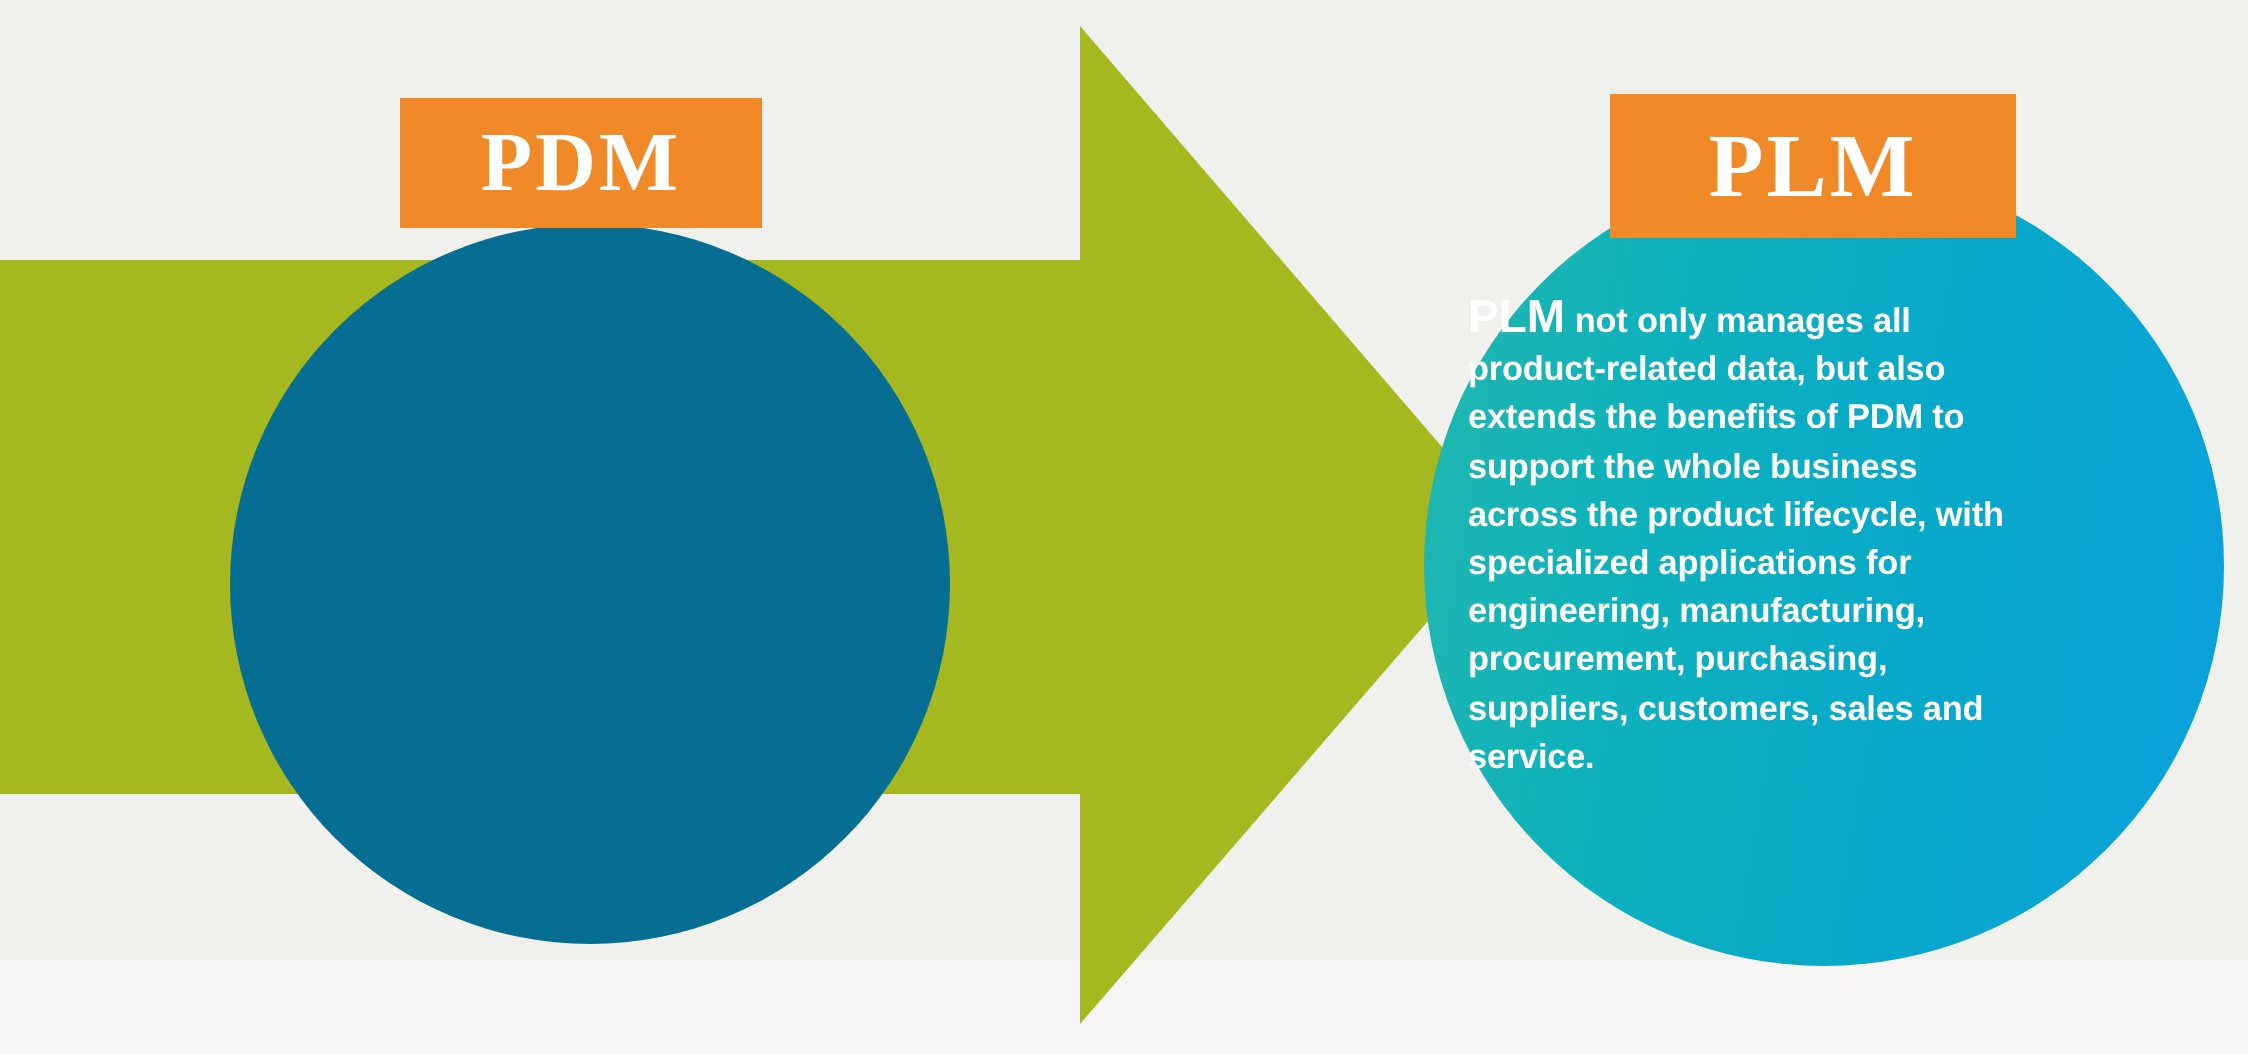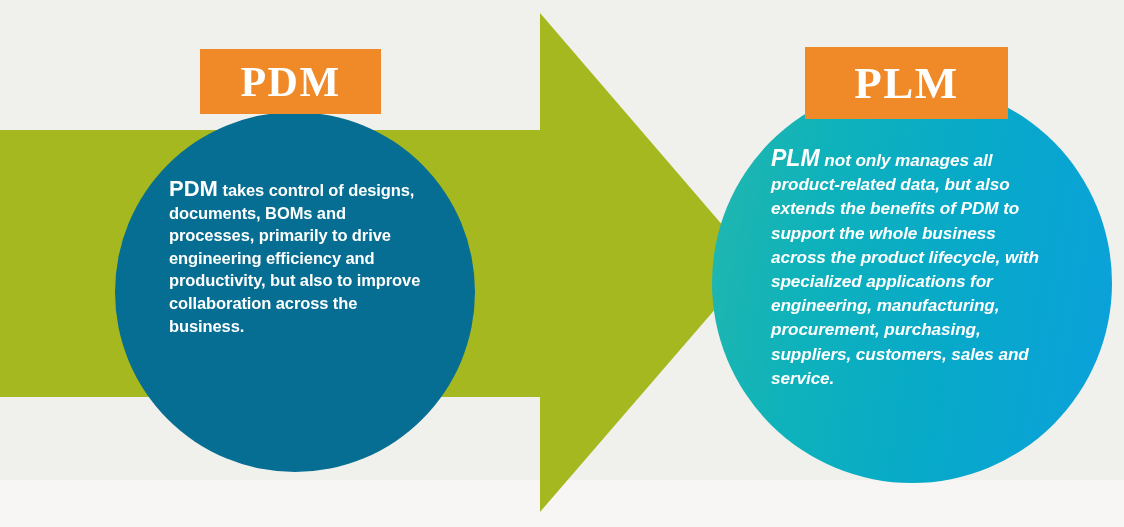--- a/index.html
+++ b/index.html
@@ -81,26 +81,25 @@
 
   #pdm-text {
     left: 169px;
     top: 178px;
     width: 252px;
     font-size: 16.5px;
     line-height: 22.6px;
   }
 
   #plm-text {
-    left: 771px;
+    left: 734px;
     top: 146px;
     width: 276px;
     font-size: 17.2px;
     line-height: 24.2px;
-    font-style: italic;
   }
 
   .lead-word {
     font-size: 22px;
     font-weight: bold;
     letter-spacing: 0px;
   }
   #plm-text .lead-word {
     font-size: 23px;
   }
@@ -145,21 +144,20 @@
   <div class="bg-band bg-band-lower" style="background: rgb(247, 246, 244);"></div>
 
   <svg id="arrow-layer" viewBox="0 0 1124 527" xmlns="http://www.w3.org/2000/svg">
     <polygon id="arrow-shape" points="0,130 540,130 540,13 755,263 540,512 540,397 0,397" fill="#A5B81F"></polygon>
   </svg>
 
   <div id="pdm-circle" class="node-circle" style="background: rgb(6, 110, 146);"></div>
 
   <div id="plm-circle" class="node-circle" style="background: linear-gradient(100deg, rgb(35, 183, 173) 0%, rgb(14, 178, 187) 28%, rgb(7, 169, 201) 60%, rgb(11, 160, 220) 100%);"></div>
 
-  <div id="pdm-text" class="node-text"><span class="lead-word">PDM</span><span class="lead-gap"> </span><span>takes control of designs, documents, BOMs and processes, primarily to drive engineering efficiency and productivity, but also to improve collaboration across the business.</span></div>
 
   <div id="plm-text" class="node-text"><span class="lead-word">PLM</span><span class="lead-gap">&nbsp;</span><span>not only manages all product-related data, but also extends the benefits of PDM to support the whole business across the product lifecycle, with specialized applications for engineering, manufacturing, procurement, purchasing, suppliers, customers, sales and  service.</span></div>
 
   <div id="pdm-badge" class="title-badge" style="background: rgb(240, 138, 40);">
       <span>PDM</span>
     </div>
 
   <div id="plm-badge" class="title-badge" style="background: rgb(240, 138, 40);">
       <span>PLM</span>
     </div>

